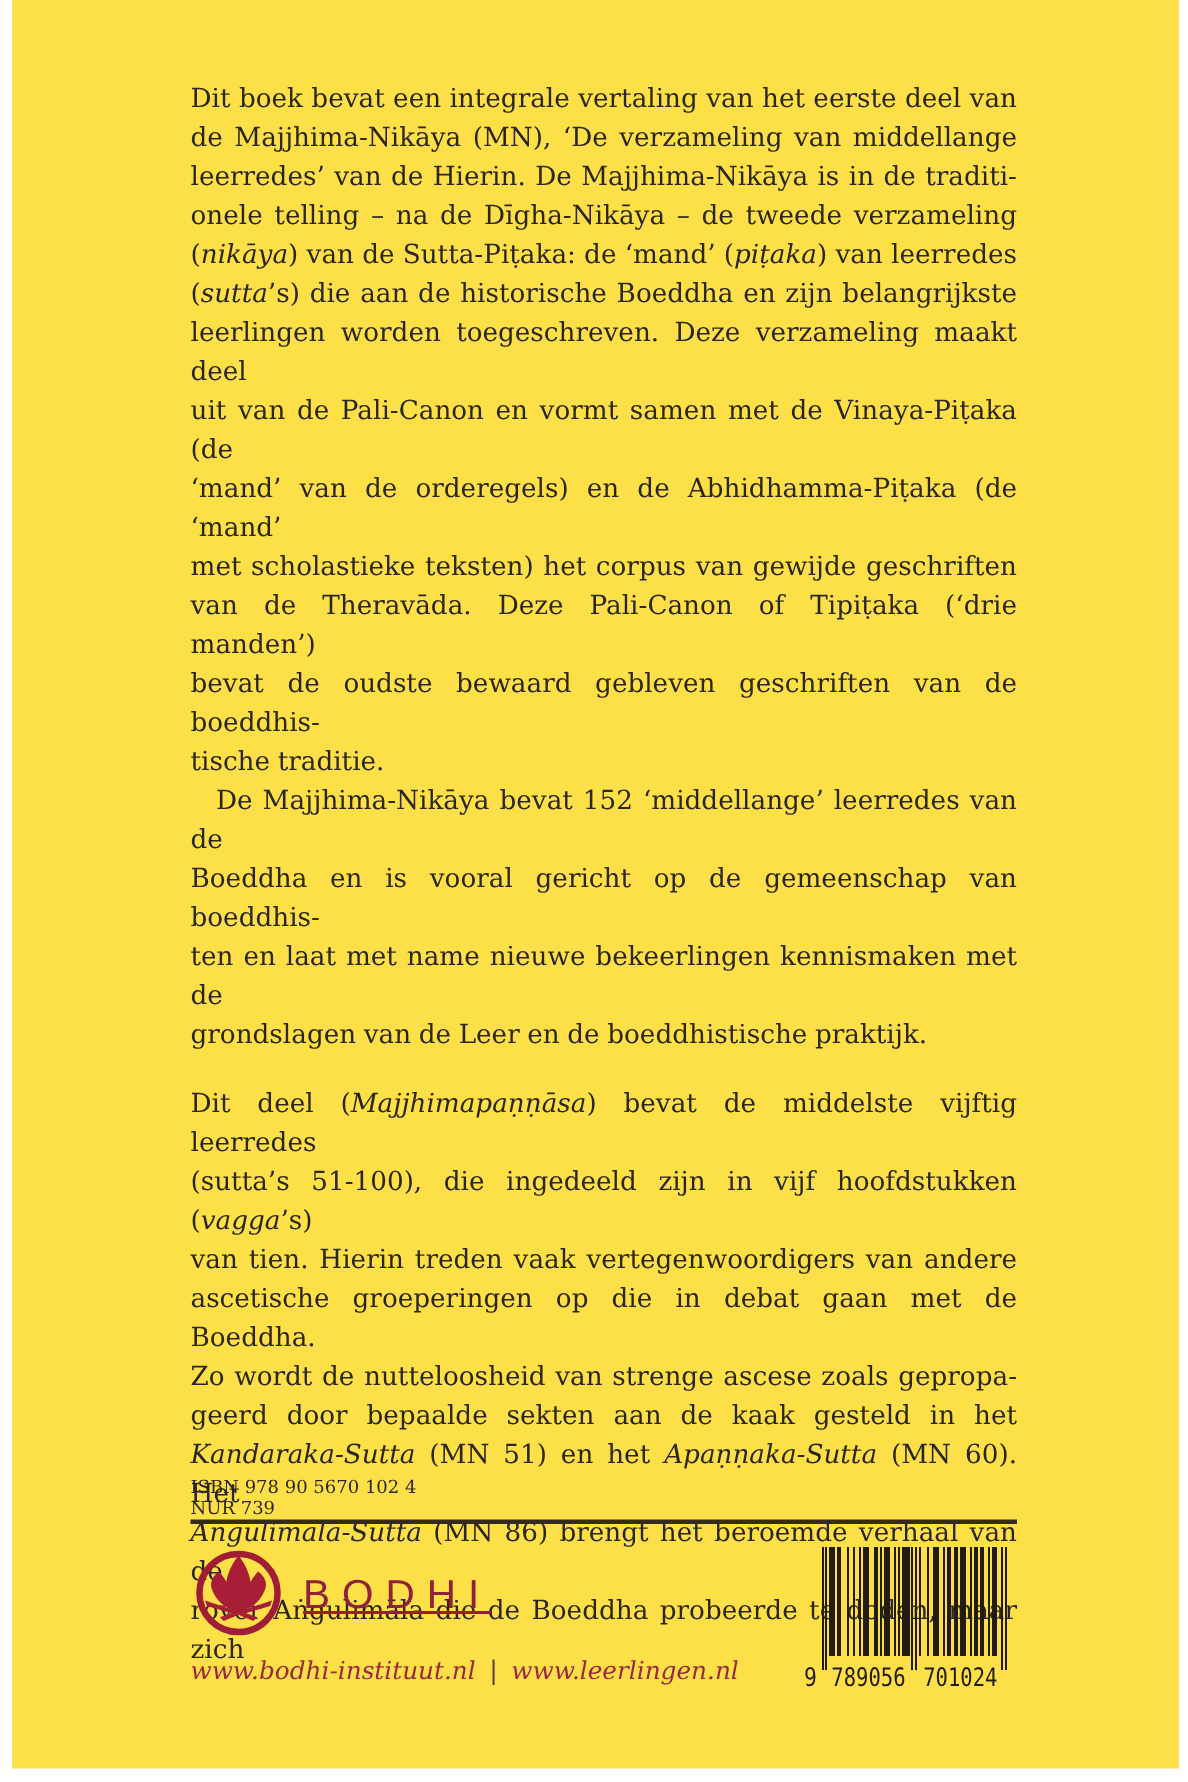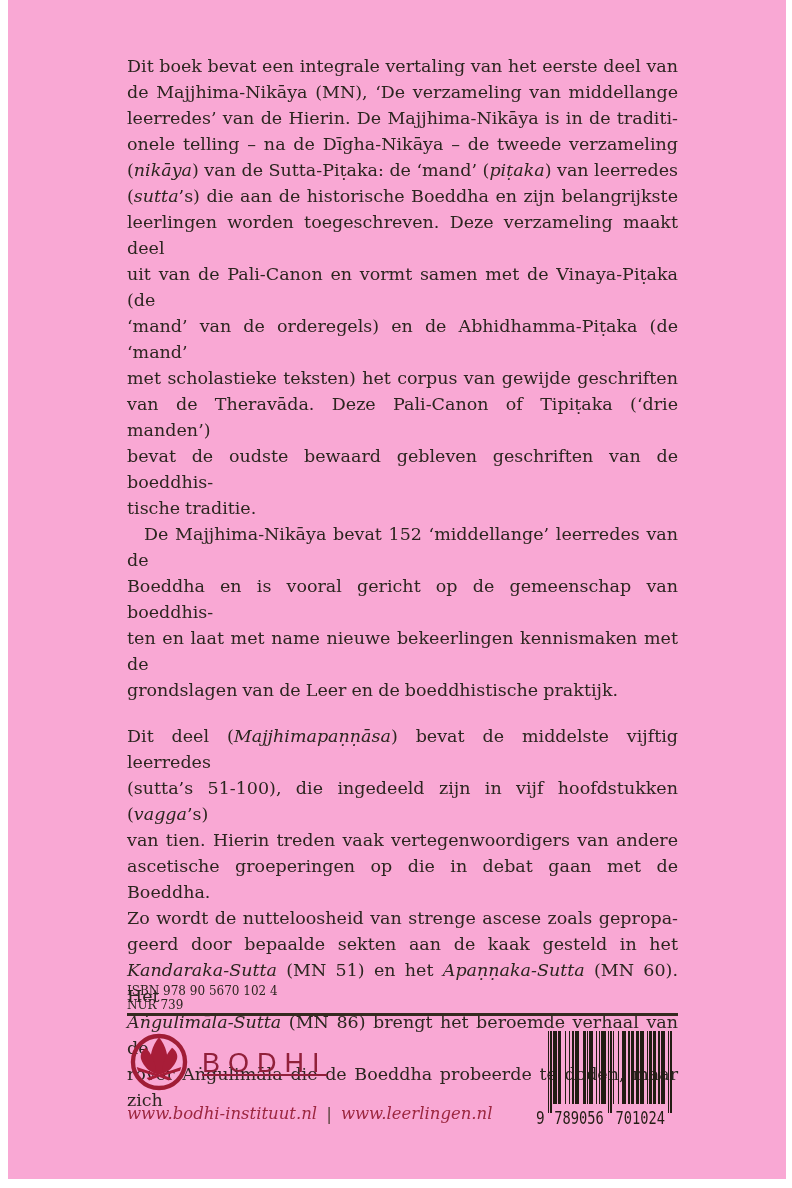--- a/index.html
+++ b/index.html
@@ -2,21 +2,21 @@
 <html><head>
 <meta charset="utf-8">
 <style>
   html,body{margin:0;padding:0;}
   body{
     width:792px;height:1188px;position:relative;background:#ffffff;
     font-family:"DejaVu Serif", serif;overflow:hidden;
   }
   .cover{
     position:absolute;left:8px;top:0;right:6px;bottom:9px;
-    background:#f9a8d4;
+    background:#fde047;
   }
   
   .blurb{
     position:absolute;left:119px;top:53px;width:551px;
     color:#2c2620;font-size:17.5px;line-height:26px;
     word-spacing:-0.5px;
   }
   .para{margin:0;}
   .para.gap{margin-top:20px;}
   .line{text-align:justify;text-align-last:justify;white-space:normal;}

